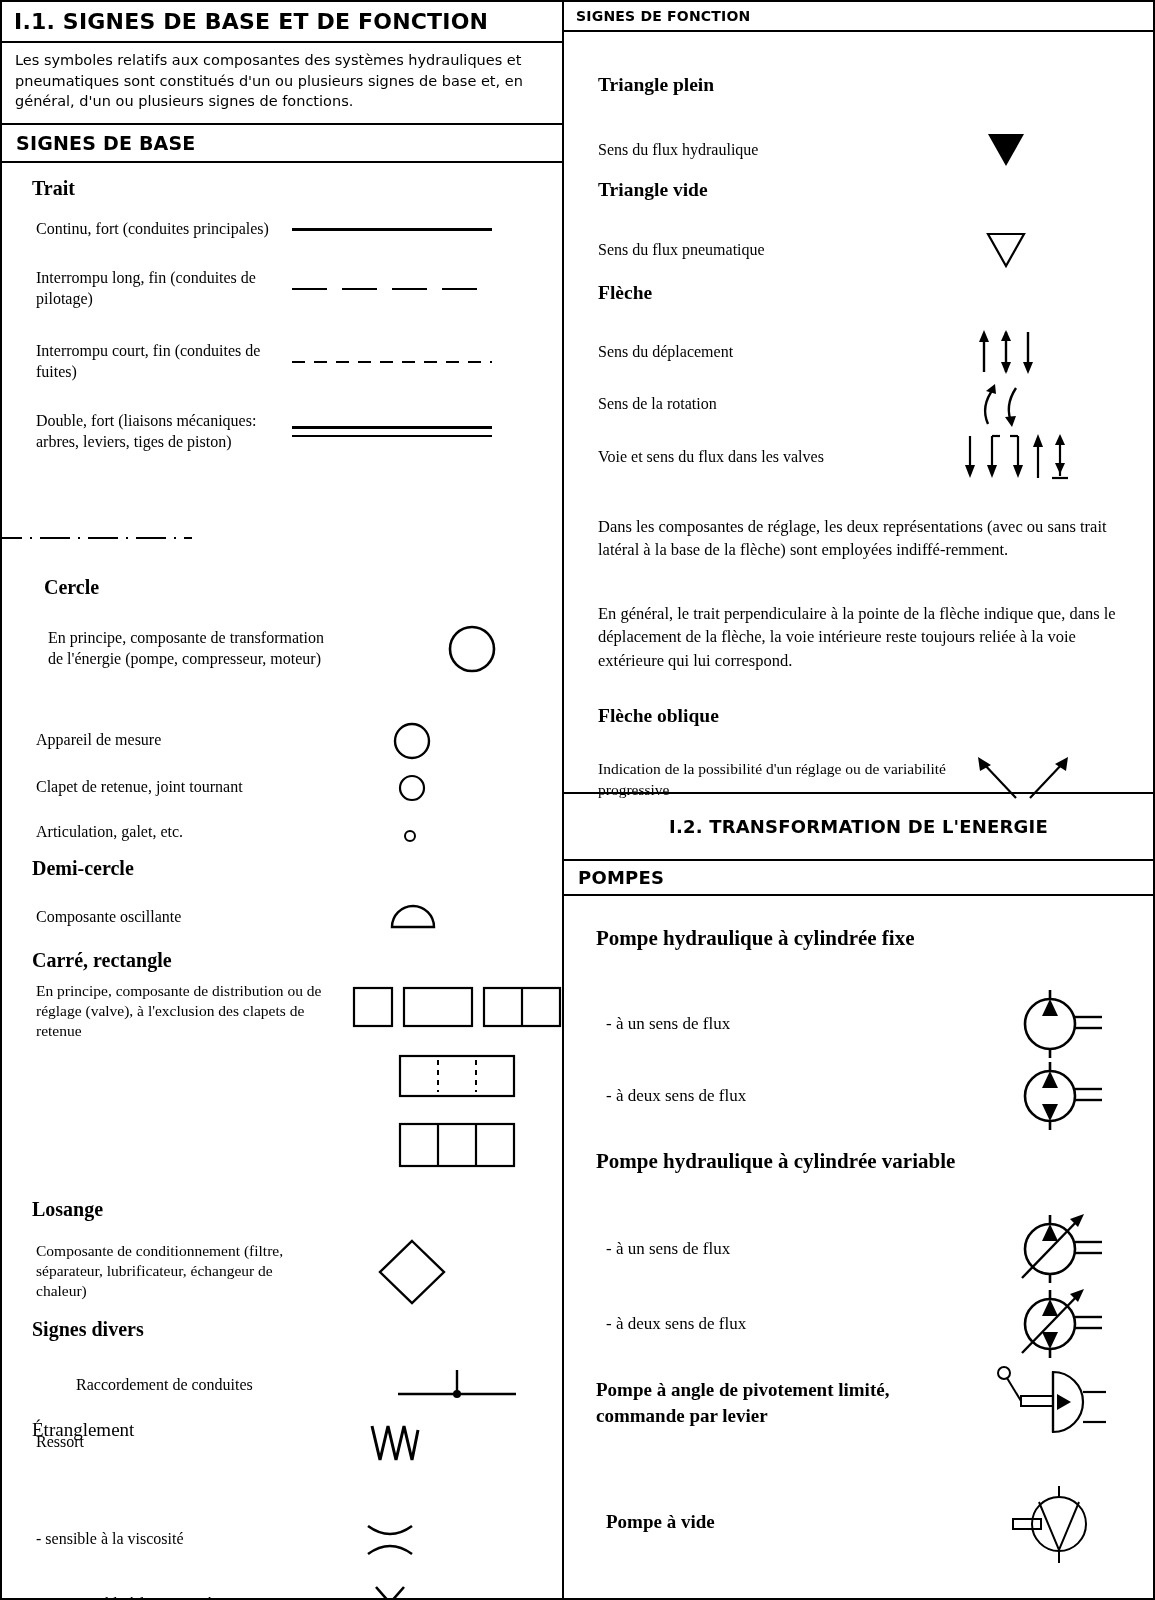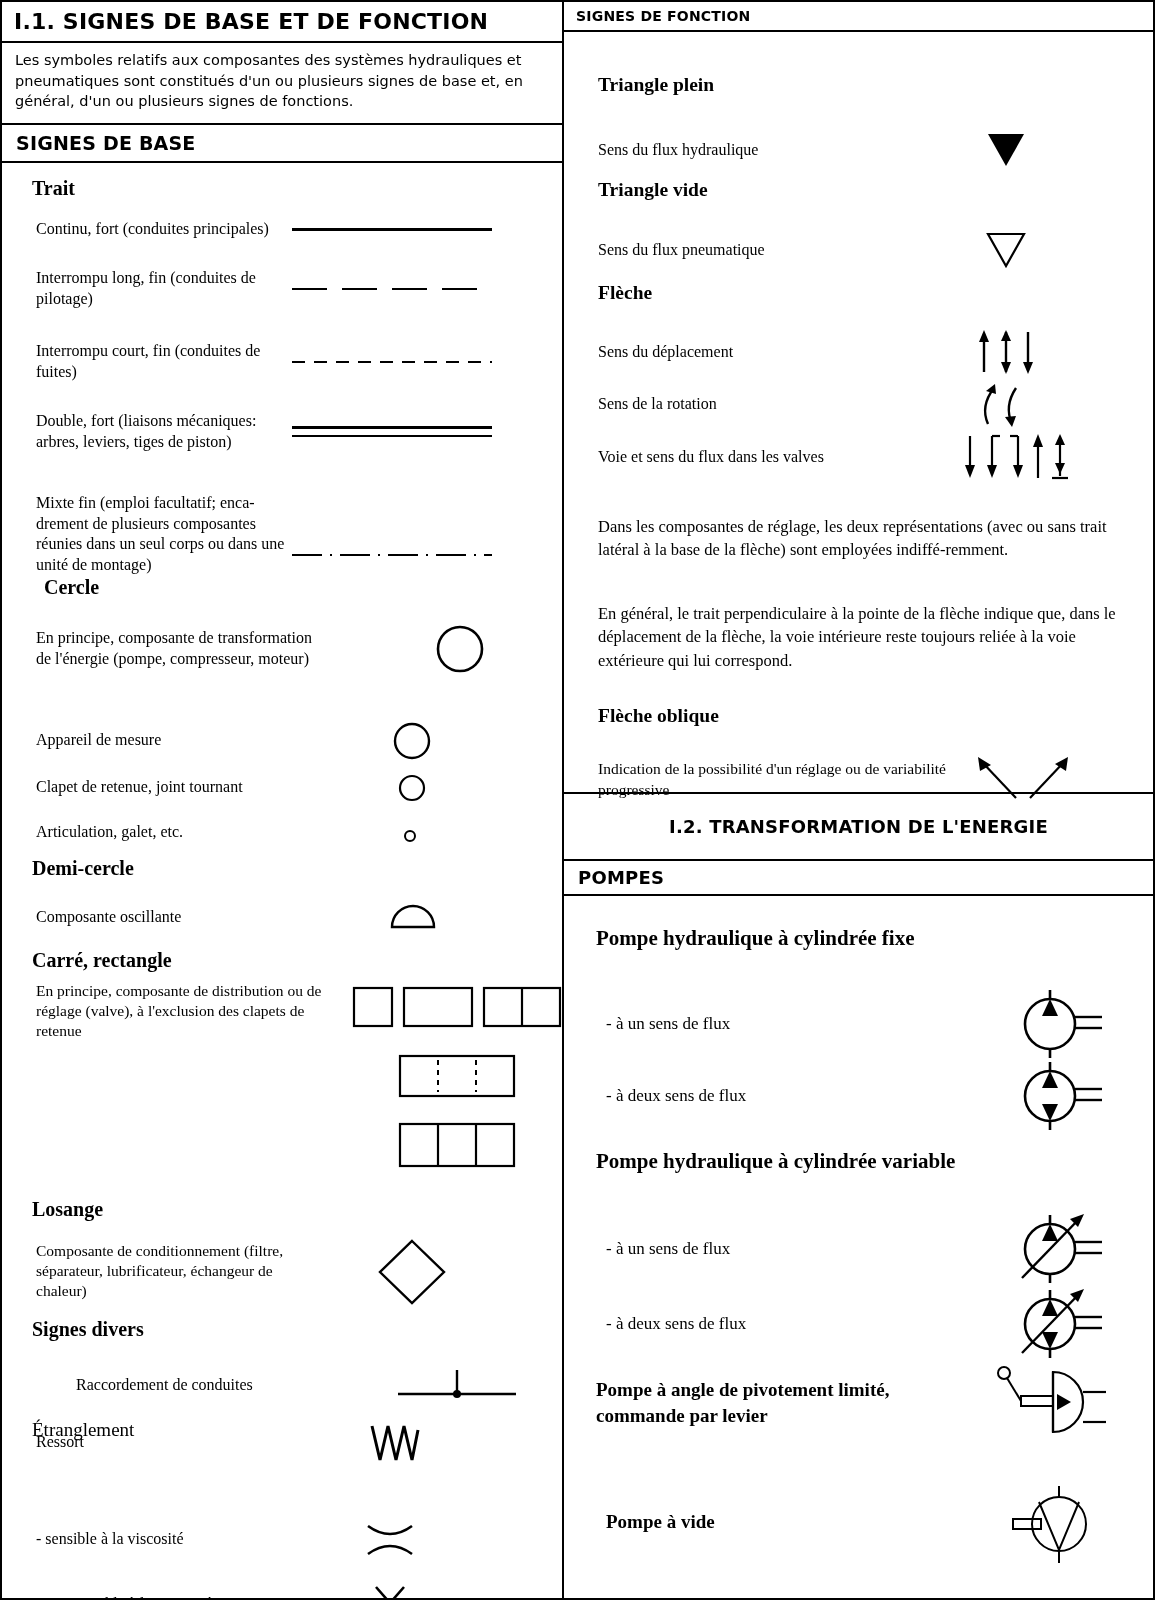--- a/index.html
+++ b/index.html
@@ -95,31 +95,30 @@
       </div>
 
       <div class="abs row" style="top:248px;left:0;width:100%;">
         <div class="lbl" style="width:300px;">Double, fort (liaisons mécaniques: arbres, leviers, tiges de piston)</div>
         <div class="sym">
             <div class="ln-dbl" style="width:200px;margin-left:-10px;"></div>
           </div>
       </div>
 
       <div class="abs row" style="top:330px;left:0;width:100%;">
-        <div class="lbl" style="width:300px;">Mixte fin (emploi facultatif; enca-drement de plusieurs composantes réunies dans un seul corps ou dans une unité de montage)</div>
         <div class="sym">
           <svg width="200" height="6" style="margin-left:-10px;margin-top:42px;">
             <line x1="0" y1="3" x2="200" y2="3" stroke="#000" stroke-width="2" stroke-dasharray="30 8 2 8"></line>
           </svg>
         </div>
       </div>
 
       <div class="abs grp" style="top:413px;left:12px;">Cercle</div>
 
-      <div class="abs row" style="top:456px;left:0;width:100%;gap:48px;">
+      <div class="abs row" style="top:456px;left:12px;width:100%;gap:48px;">
         <div class="lbl" style="width:310px;">En principe, composante de  transformation de l'énergie (pompe, compresseur, moteur)</div>
         <div class="sym">
           <svg width="60" height="60" style="margin-left:70px;">
             <circle cx="30" cy="30" r="22" fill="none" stroke="#000" stroke-width="2.6"></circle>
           </svg>
         </div>
       </div>
 
       <div class="abs row" style="top:553px;left:0;width:100%;">
         <div class="lbl" style="width:310px;">Appareil de mesure</div>

